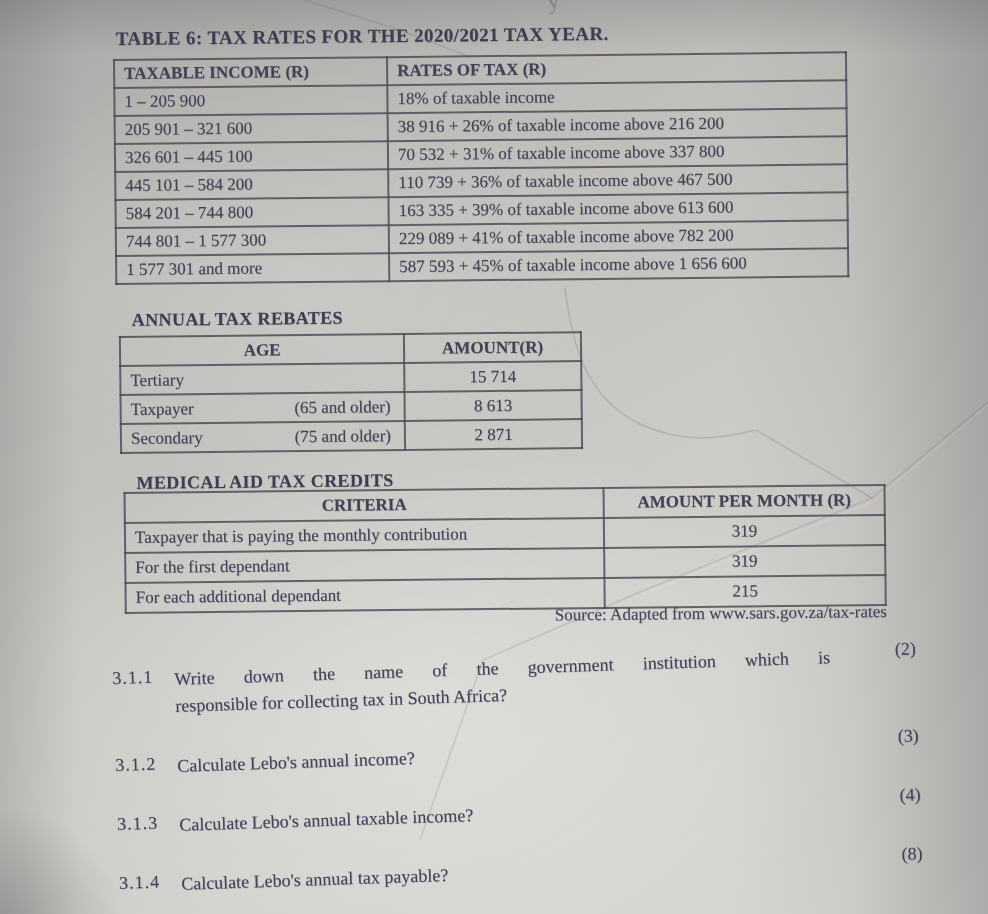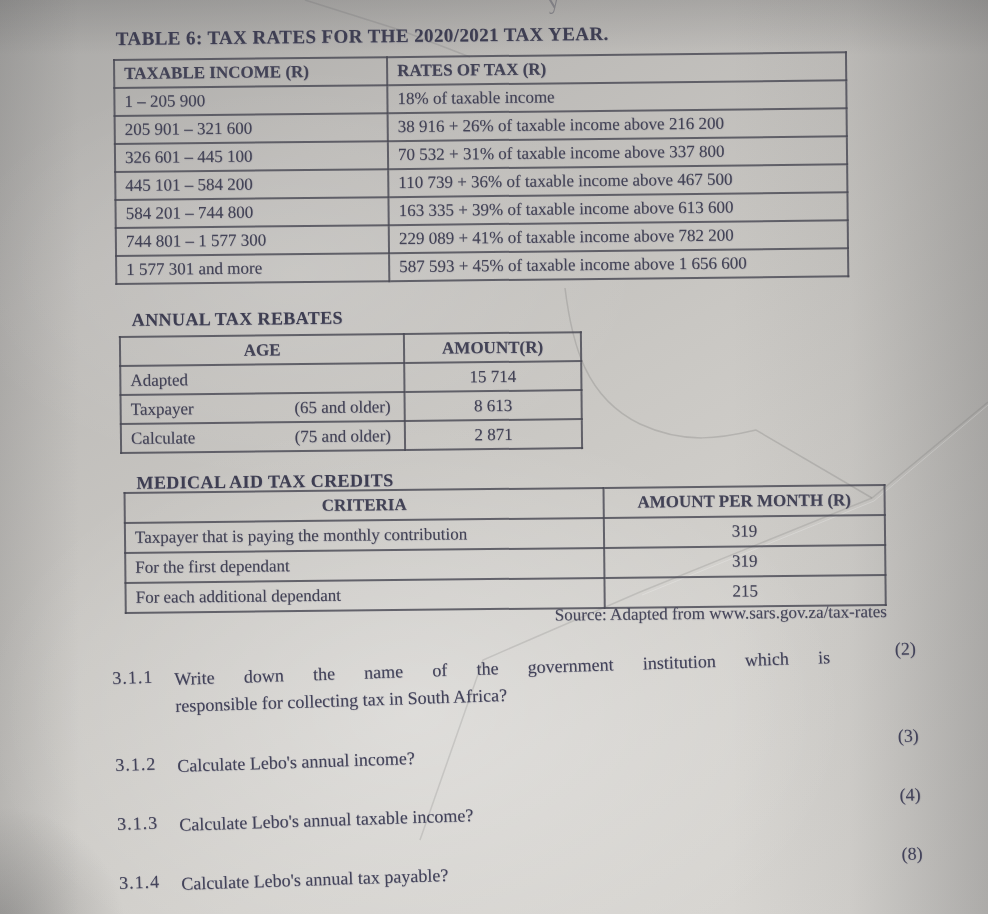--- a/index.html
+++ b/index.html
@@ -156,39 +156,39 @@
             <col style="width:177px">
           </colgroup>
         <tbody>
             <tr>
           <th class="th-center">AGE</th>
           <th class="th-center">AMOUNT(R)</th>
         </tr>
         <tr>
           <td>
             <span class="age-cell">
-              <span>Adapted</span>
+              <span>Tertiary</span>
               <span class="age-qualifier"></span>
             </span>
           </td>
           <td class="amount">15 714</td>
         </tr>
         <tr>
           <td>
             <span class="age-cell">
               <span>Taxpayer</span>
               <span class="age-qualifier">(65 and older)</span>
             </span>
           </td>
           <td class="amount">8 613</td>
         </tr>
         <tr>
           <td>
             <span class="age-cell">
-              <span>Calculate</span>
+              <span>Secondary</span>
               <span class="age-qualifier">(75 and older)</span>
             </span>
           </td>
           <td class="amount">2 871</td>
         </tr>
       </tbody>
         </table>
 
       <div class="section-title" style="left:132px;top:473px;">MEDICAL AID TAX CREDITS</div>
 

